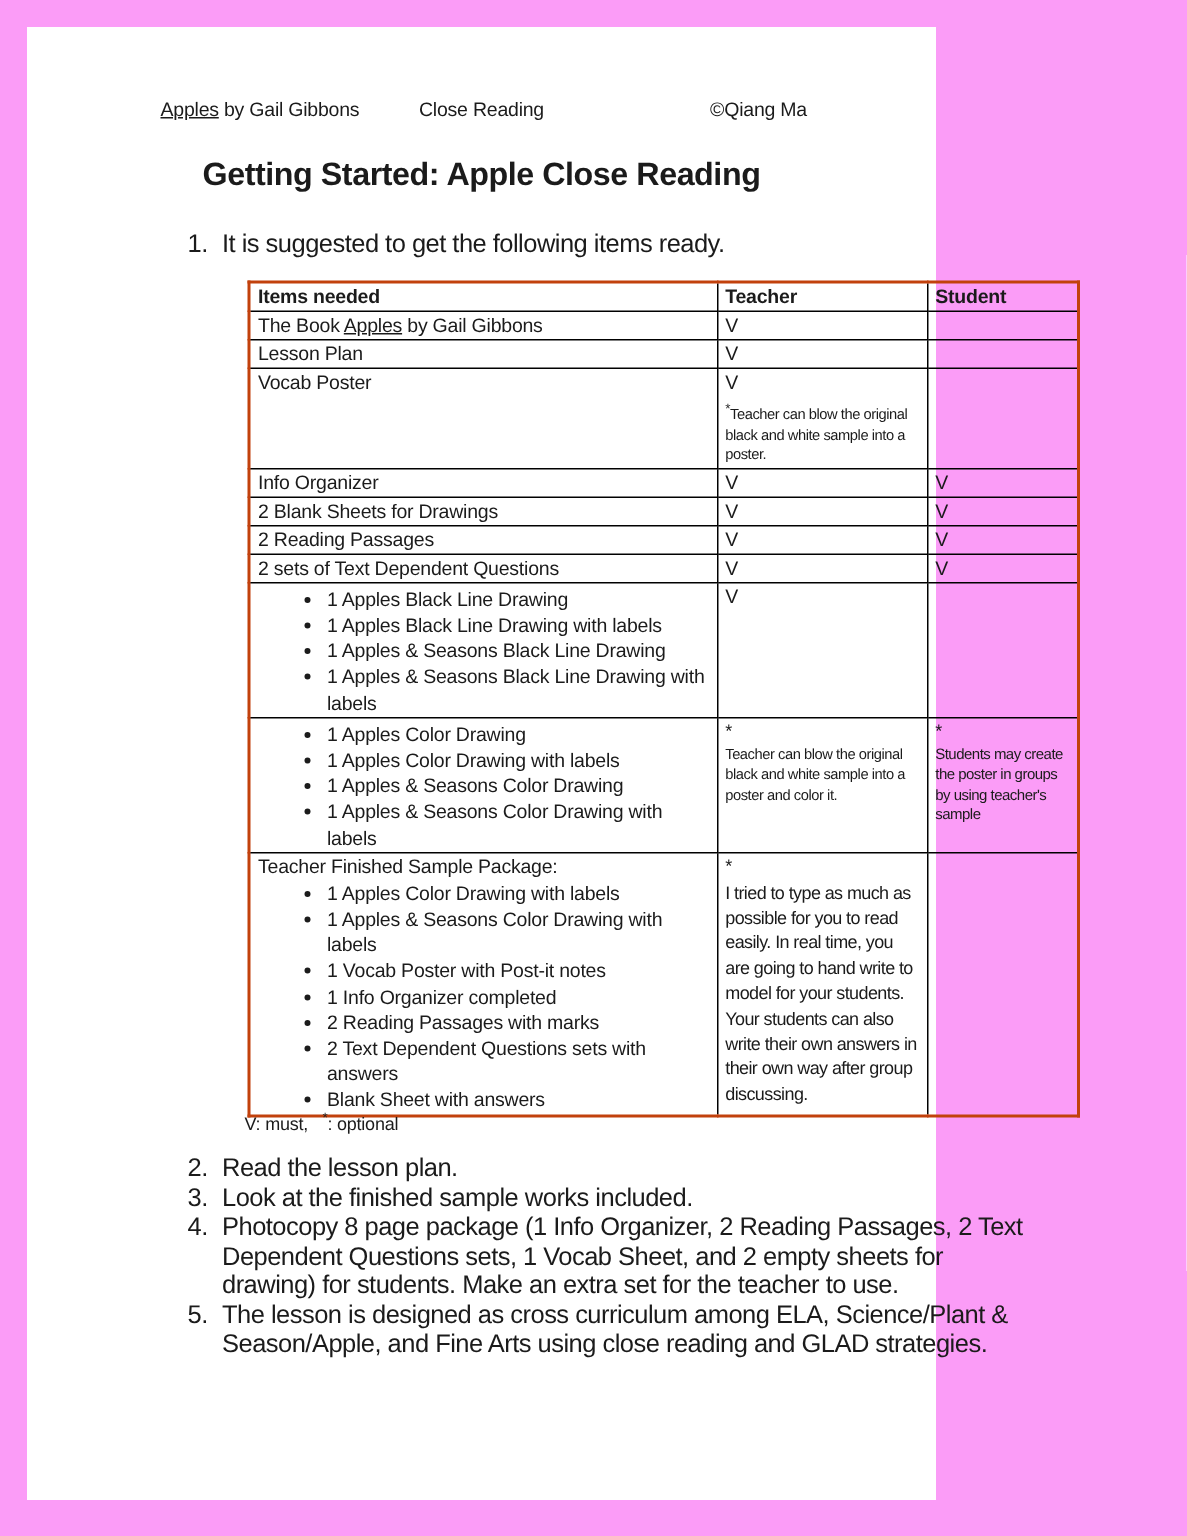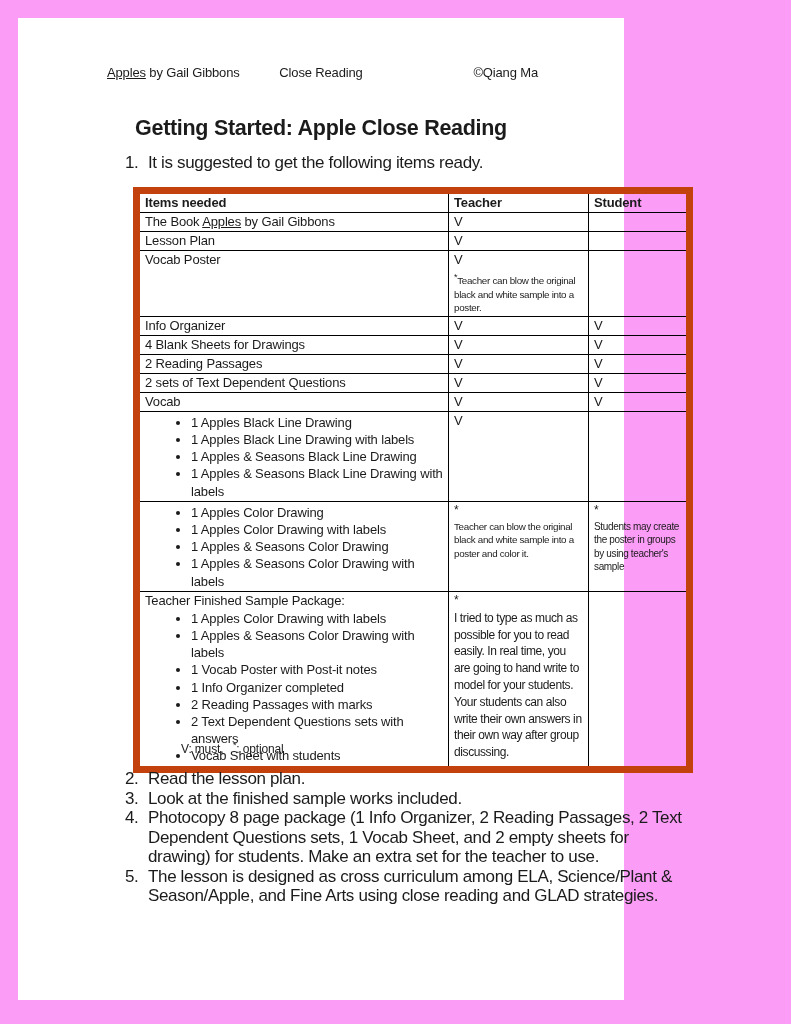--- a/index.html
+++ b/index.html
@@ -16,54 +16,54 @@
     background:#ffffff;
   }
   
   .doc-header { position:absolute; top:47px; left:0; right:0; height:18px; font-size:13px; }
   .h-left  { position:absolute; left:89px; top:0; }
   .h-center{ position:absolute; left:50%; top:0; transform:translateX(-50%); }
   .h-right { position:absolute; right:86px; top:0; }
   .u { text-decoration:underline; }
 
   .title {
-    position:absolute; top:86px; left:0; right:0; margin:12px;
+    position:absolute; top:86px; left:0; right:0; margin:0;
     text-align:center; font-size:21.5px; font-weight:bold; letter-spacing:-0.3px;
   }
 
   
   .step { font-weight:normal; font-size:17px; letter-spacing:-0.35px; line-height:19.5px; }
   .intro-step { position:absolute; top:135px; left:107px; }
   .intro-step .num { display:inline-block; width:23px; }
 
   
   .items-table {
     position:absolute; top:169px; left:115px; width:553px;
     border-collapse:collapse; table-layout:fixed;
     font-size:13px;
   }
   .items-table th, .items-table td {
     border:1px solid #000; vertical-align:top;
     padding:1px 5px; line-height:16px;
   }
-  .items-table { border:7px solid #c2410c; }
+  .items-table { border:2px solid #c2410c;margin-left:32px; }
   .items-table th { text-align:left; font-weight:bold; height:16px; }
   .r-s td { height:16px; }
 
   ul.blist { margin:1px 0 0 0; padding-left:46px; list-style:disc; }
   ul.blist li { line-height:17.2px; }
 
   .v-mark { line-height:16px; }
   .star-line { line-height:14px; font-size:12px; }
   .note   { margin-top:3px; font-size:9.8px; line-height:13.5px; letter-spacing:-0.3px; }
   .note-med { margin-top:3px; font-size:12px; line-height:16.8px; letter-spacing:-0.4px; }
   .note-xs { margin-top:3px; font-size:10px; line-height:13.5px; letter-spacing:-0.35px; }
   sup.star { font-size:9px; }
 
-  .legend { position:absolute; top:722px; left:145px; font-size:12px; white-space:pre;margin-left:18px; }
+  .legend { position:absolute; top:722px; left:145px; font-size:12px; white-space:pre; }
 
   .steps-list { position:absolute; top:751px; left:107px; width:562px; }
   .steps-list .step-row { position:relative; padding-left:23px; }
   .steps-list .num { position:absolute; left:0; top:0; }
 </style>
 </head>
 <body>
 
 <div class="page">
 
@@ -118,48 +118,39 @@
       <tr class="r-s">
         <td>Info Organizer</td>
         <td>
             <div class="v-mark">V</div>
           </td>
         <td>
             <div class="v-mark">V</div>
           </td>
       </tr>
       <tr class="r-s">
-        <td>4 Blank Sheets for Drawings</td>
+        <td>2 Blank Sheets for Drawings</td>
         <td>
             <div class="v-mark">V</div>
           </td>
         <td>
             <div class="v-mark">V</div>
           </td>
       </tr>
       <tr class="r-s">
         <td>2 Reading Passages</td>
         <td>
             <div class="v-mark">V</div>
           </td>
         <td>
             <div class="v-mark">V</div>
           </td>
       </tr>
       <tr class="r-s">
         <td>2 sets of Text Dependent Questions</td>
-        <td>
-            <div class="v-mark">V</div>
-          </td>
-        <td>
-            <div class="v-mark">V</div>
-          </td>
-      </tr>
-      <tr class="r-s">
-        <td>Vocab</td>
         <td>
             <div class="v-mark">V</div>
           </td>
         <td>
             <div class="v-mark">V</div>
           </td>
       </tr>
       <tr>
         <td>
           <ul class="blist">
@@ -195,21 +186,21 @@
       <tr>
         <td>
           <div>Teacher Finished Sample Package:</div>
           <ul class="blist">
             <li>1 Apples Color Drawing with labels</li>
             <li>1 Apples &amp; Seasons Color Drawing with labels</li>
             <li>1 Vocab Poster with Post-it notes</li>
             <li>1 Info Organizer completed</li>
             <li>2 Reading Passages with marks</li>
             <li>2 Text Dependent Questions sets with answers</li>
-            <li>Vocab Sheet with students</li>
+            <li>Blank Sheet with answers</li>
           </ul>
         </td>
         <td>
           <div class="star-line">*</div>
           <div class="note-med">I tried to type as much as possible for you to read easily. In real time, you are going to hand write to model for your students. Your students can also write their own answers in their own way after group discussing.</div>
         </td>
         <td></td>
       </tr>
     </tbody>
   </table>

